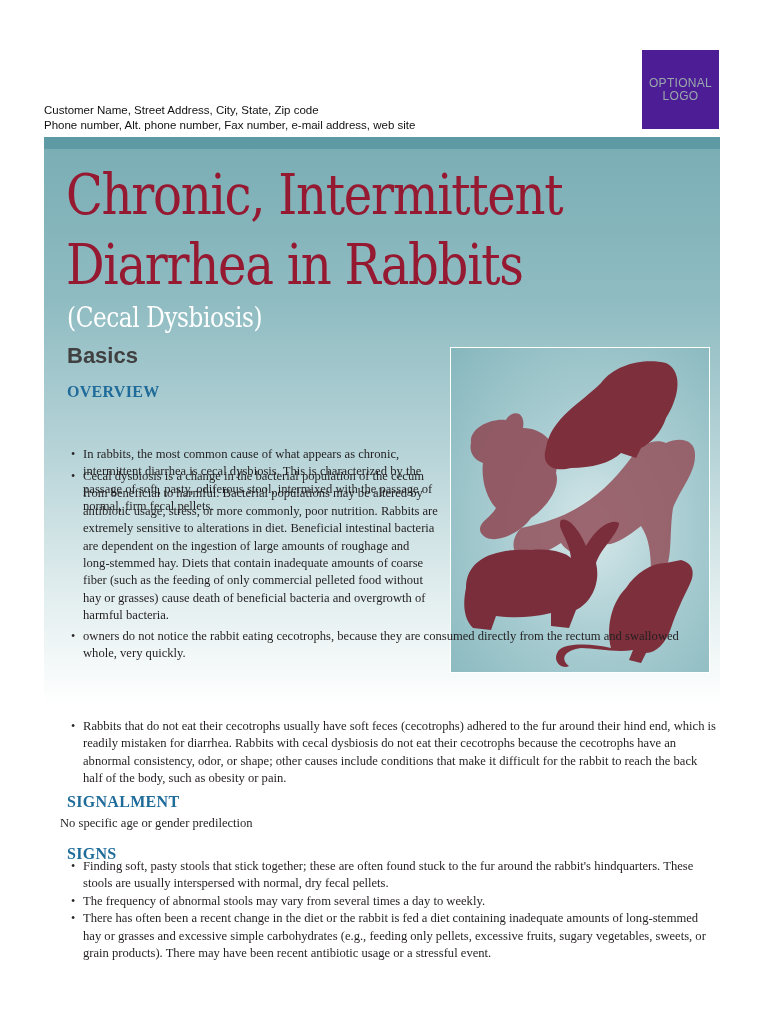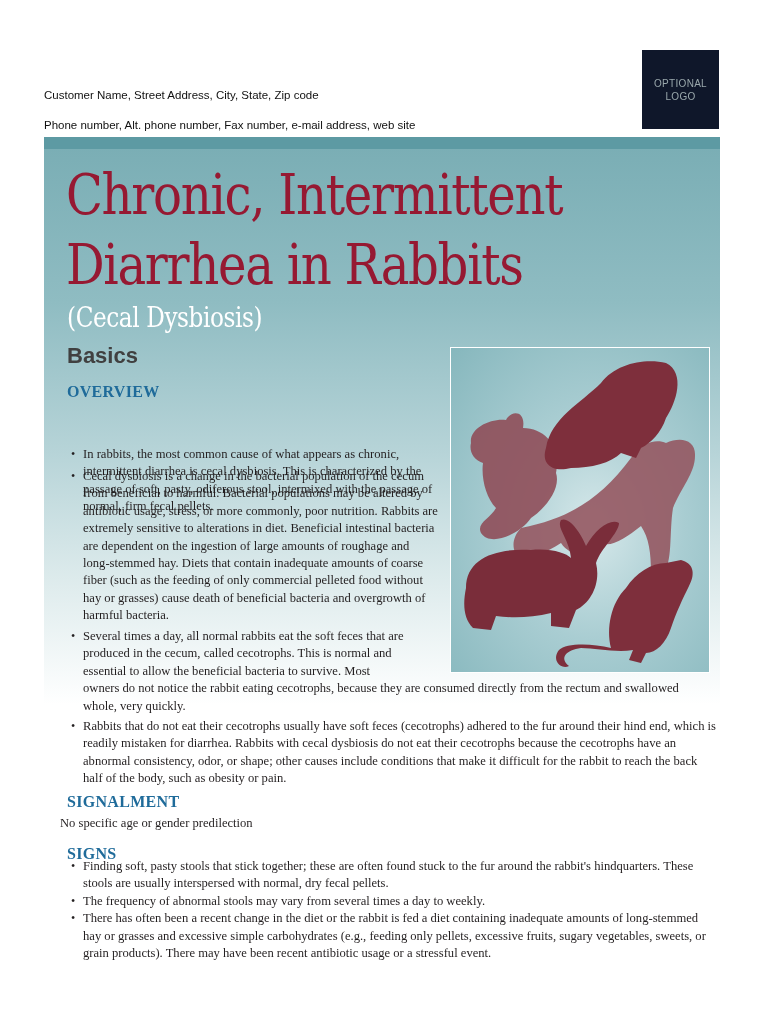--- a/index.html
+++ b/index.html
@@ -6,27 +6,27 @@
   body {
     width: 770px; height: 1024px; position: relative; overflow: hidden;
     background: #ffffff;
     font-family: "DejaVu Serif", serif;
     color: #231f20;
   }
   .contact {
     position: absolute; left: 44px; font-family: "Liberation Sans", sans-serif;
     font-size: 11.5px; color: #111;
   }
-  .contact.l1 { top: 89px; text-align: right; }
+  .contact.l1 { top: 104px; text-align: right; }
   .contact.l2 { top: 119px; }
   .logo-box {
     position: absolute; left: 642px; top: 50px; width: 77px; height: 79px;
-    background: #0f172a;
+    background: #4c1d95;
     display: flex; flex-direction: column; align-items: center; justify-content: center;
-    font-family: "Liberation Sans", sans-serif; font-size: 10px; color: #9aa8ac;
+    font-family: "Liberation Sans", sans-serif; font-size: 12px; color: #9aa8ac;
     line-height: 13px; letter-spacing: 0.3px;
   }
   .banner {
     position: absolute; left: 44px; top: 137px; width: 676px; height: 660px;
     background: linear-gradient(180deg, #79adb4 0%, #8fbcc2 25%, #b7d4d8 48%, #dfeced 68%, #ffffff 86%, #ffffff 100%);
   }
   .banner-top {
     position: absolute; left: 44px; top: 137px; width: 676px; height: 12px;
     background: #5d9aa3;
   }
@@ -120,21 +120,20 @@
   </ul>
 </div>
 <div class="body-text ov-b">
   <ul class="bul">
     <li>Cecal dysbiosis is a change in the bacterial population of the cecum from beneficial to harmful. Bacterial populations may be altered by antibiotic usage, stress, or more commonly, poor nutrition. Rabbits are extremely sensitive to alterations in diet. Beneficial intestinal bacteria are dependent on the ingestion of large amounts of roughage and long-stemmed hay. Diets that contain inadequate amounts of coarse fiber (such as the feeding of only commercial pelleted food without hay or grasses) cause death of beneficial bacteria and overgrowth of harmful bacteria.</li>
   </ul>
 </div>
 <div class="body-text ov-c">
   <ul class="bul">
     <li>
-      <span class="narrow">Several times a day, all normal rabbits eat the soft feces that are produced in the cecum, called cecotrophs. This is normal and essential to allow the beneficial bacteria to survive. Most</span>
       <span>owners do not notice the rabbit eating cecotrophs, because they are consumed directly from the rectum and swallowed whole, very quickly.</span>
     </li>
   </ul>
 </div>
 <div class="body-text ov-d">
   <ul class="bul">
     <li>Rabbits that do not eat their cecotrophs usually have soft feces (cecotrophs) adhered to the fur around their hind end, which is readily mistaken for diarrhea. Rabbits with cecal dysbiosis do not eat their cecotrophs because the cecotrophs have an abnormal consistency, odor, or shape; other causes include conditions that make it difficult for the rabbit to reach the back half of the body, such as obesity or pain.</li>
   </ul>
 </div>
 

